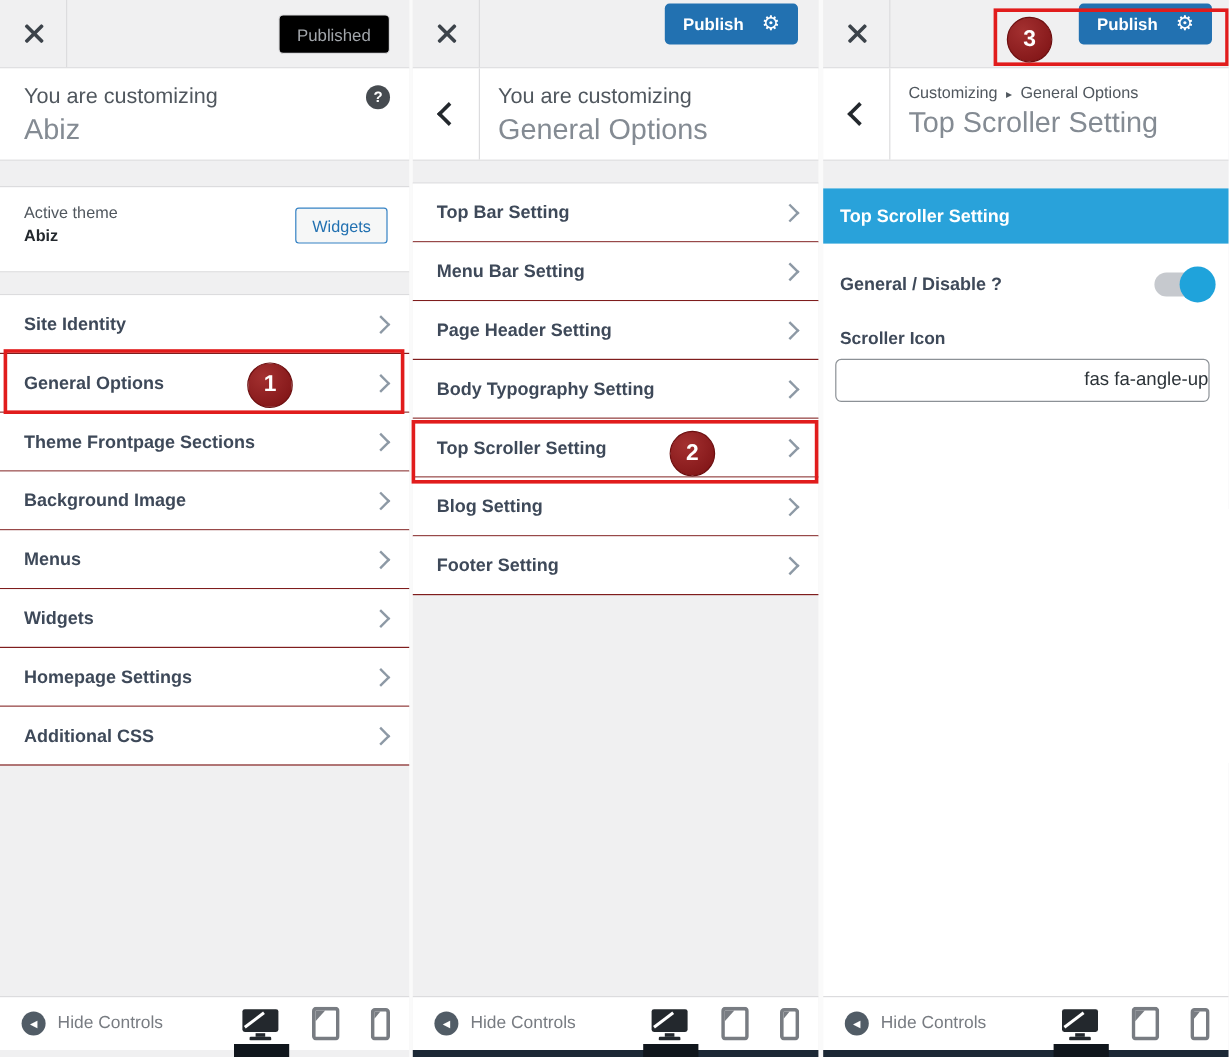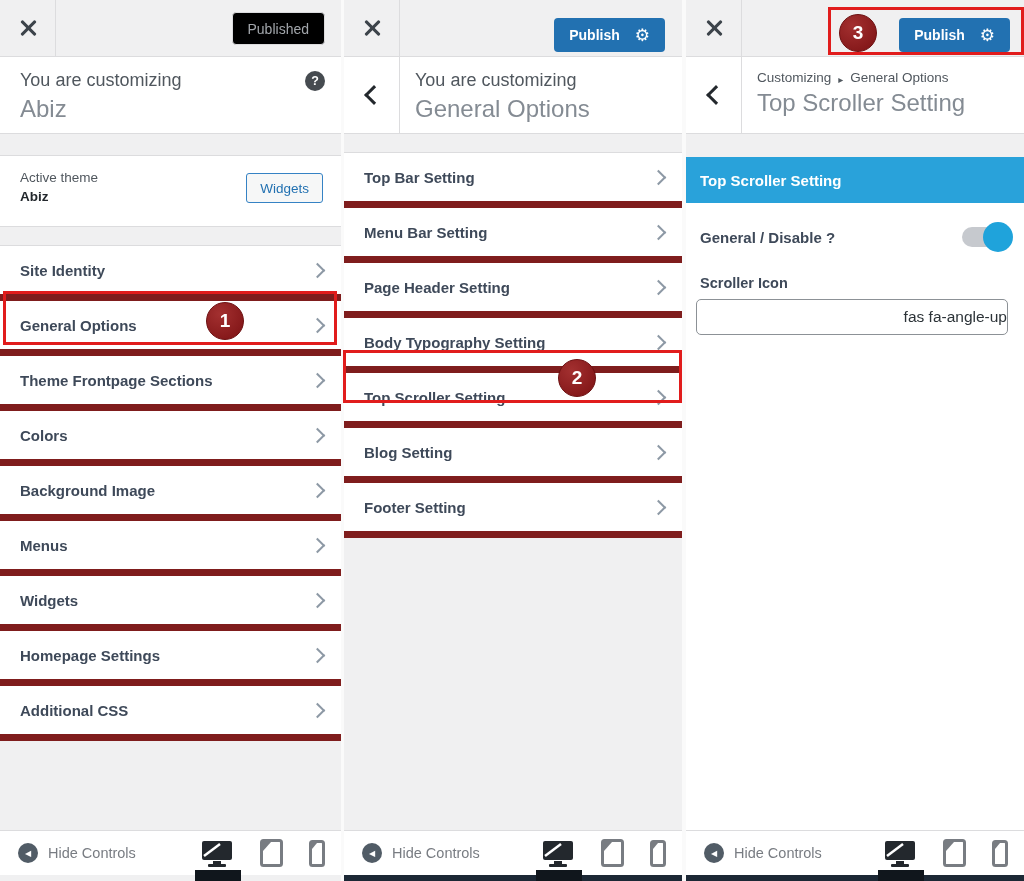--- a/index.html
+++ b/index.html
@@ -13,21 +13,21 @@
   
   .topbar{position:absolute;top:0;left:0;right:0;height:56px;background:#f0f0f1;border-bottom:1px solid #dcdcde;}
   .xbtn{position:absolute;left:0;top:0;width:55px;height:56px;border-right:1px solid #dcdcde;
         display:flex;align-items:center;justify-content:center;cursor:pointer;}
   .xicon{position:relative;width:18px;height:18px;}
   .xicon::before,.xicon::after{content:"";position:absolute;left:8px;top:-1px;width:3px;height:20px;background:#3c434a;border-radius:1px;}
   .xicon::before{transform:rotate(45deg);}
   .xicon::after{transform:rotate(-45deg);}
   .btn-published{position:absolute;right:16px;top:12px;height:31px;padding:0 15px;background:#000000;
         border:1px solid #dcdcde;border-radius:4px;color:#a2a6ab;font-size:14px;display:flex;align-items:center;}
-  .btn-publish{position:absolute;top:18px;height:34px;background:#2271b1;border:none;border-radius:4px;
+  .btn-publish{position:absolute;top:3px;height:34px;background:#2271b1;border:none;border-radius:4px;
         color:#fff;font-size:14px;font-weight:600;display:flex;align-items:center;gap:15px;padding:0 15px;cursor:pointer;}
   #p-mid .btn-publish{right:17px;}
   #p-right .btn-publish{right:14px;}
   .gear{font-family:"DejaVu Sans",sans-serif;font-size:17px;font-weight:400;line-height:1;cursor:pointer;}
 
   
   .header{position:absolute;top:57px;left:0;right:0;height:76px;background:#fff;border-bottom:1px solid #dcdcde;}
   .backcol{position:absolute;left:0;top:0;width:55px;height:76px;border-right:1px solid #dcdcde;
         display:flex;align-items:center;justify-content:center;cursor:pointer;}
   .chev-left{width:11px;height:11px;border-left:3px solid #23282d;border-bottom:3px solid #23282d;transform:rotate(45deg);margin-left:4px;}
@@ -45,21 +45,21 @@
         border-top:1px solid #dcdcde;border-bottom:1px solid #dcdcde;padding:14px 18px 0 20px;box-sizing:border-box;}
   .theme-label{font-size:13.5px;color:#50575e;}
   .theme-name{font-size:13.5px;font-weight:bold;color:#23282d;margin-top:4px;}
   .btn-change{position:absolute;right:18px;top:17px;height:30px;padding:0 13px;background:#f6f7f7;
         border:1px solid #3582c4;border-radius:3px;color:#2271b1;font-size:13.5px;cursor:pointer;}
 
   
   .list{position:absolute;left:0;right:0;border-top:1px solid #dcdcde;}
   #p-left .list{top:245px;}
   #p-mid .list{top:152px;}
-  .row{height:48px;background:#fff;border-bottom:7px solid #7f1d1d;display:flex;align-items:center;
+  .row{height:48px;background:#fff;border-bottom:1px solid #7f1d1d;display:flex;align-items:center;
         padding:0 18px 0 20px;cursor:pointer;}
   .row-label{font-size:15px;font-weight:600;color:#3e4959;}
   .chev-right{margin-left:auto;width:9px;height:9px;border-top:2px solid #8d99a5;border-right:2px solid #8d99a5;transform:rotate(45deg);}
 
   
   .content-white{position:absolute;top:157px;left:0;right:0;bottom:50px;background:#fff;}
   .bluebar{height:46px;background:#29a2da;display:flex;align-items:center;padding:0 14px;color:#fff;
         font-size:15px;font-weight:600;}
   .ctl-row{display:flex;align-items:center;padding:24px 16px 0 14px;}
   .ctl-label{font-size:15px;font-weight:600;color:#3e4959;}
@@ -128,24 +128,20 @@
       </div>
       <div class="row">
         <span class="row-label">General Options</span>
           <span class="chev-right"></span>
       </div>
       <div class="row">
         <span class="row-label">Theme Frontpage Sections</span>
           <span class="chev-right"></span>
       </div>
       <div class="row">
-        <span class="row-label">Colors</span>
-          <span class="chev-right"></span>
-      </div>
-      <div class="row">
         <span class="row-label">Background Image</span>
           <span class="chev-right"></span>
       </div>
       <div class="row">
         <span class="row-label">Menus</span>
           <span class="chev-right"></span>
       </div>
       <div class="row">
         <span class="row-label">Widgets</span>
           <span class="chev-right"></span>

